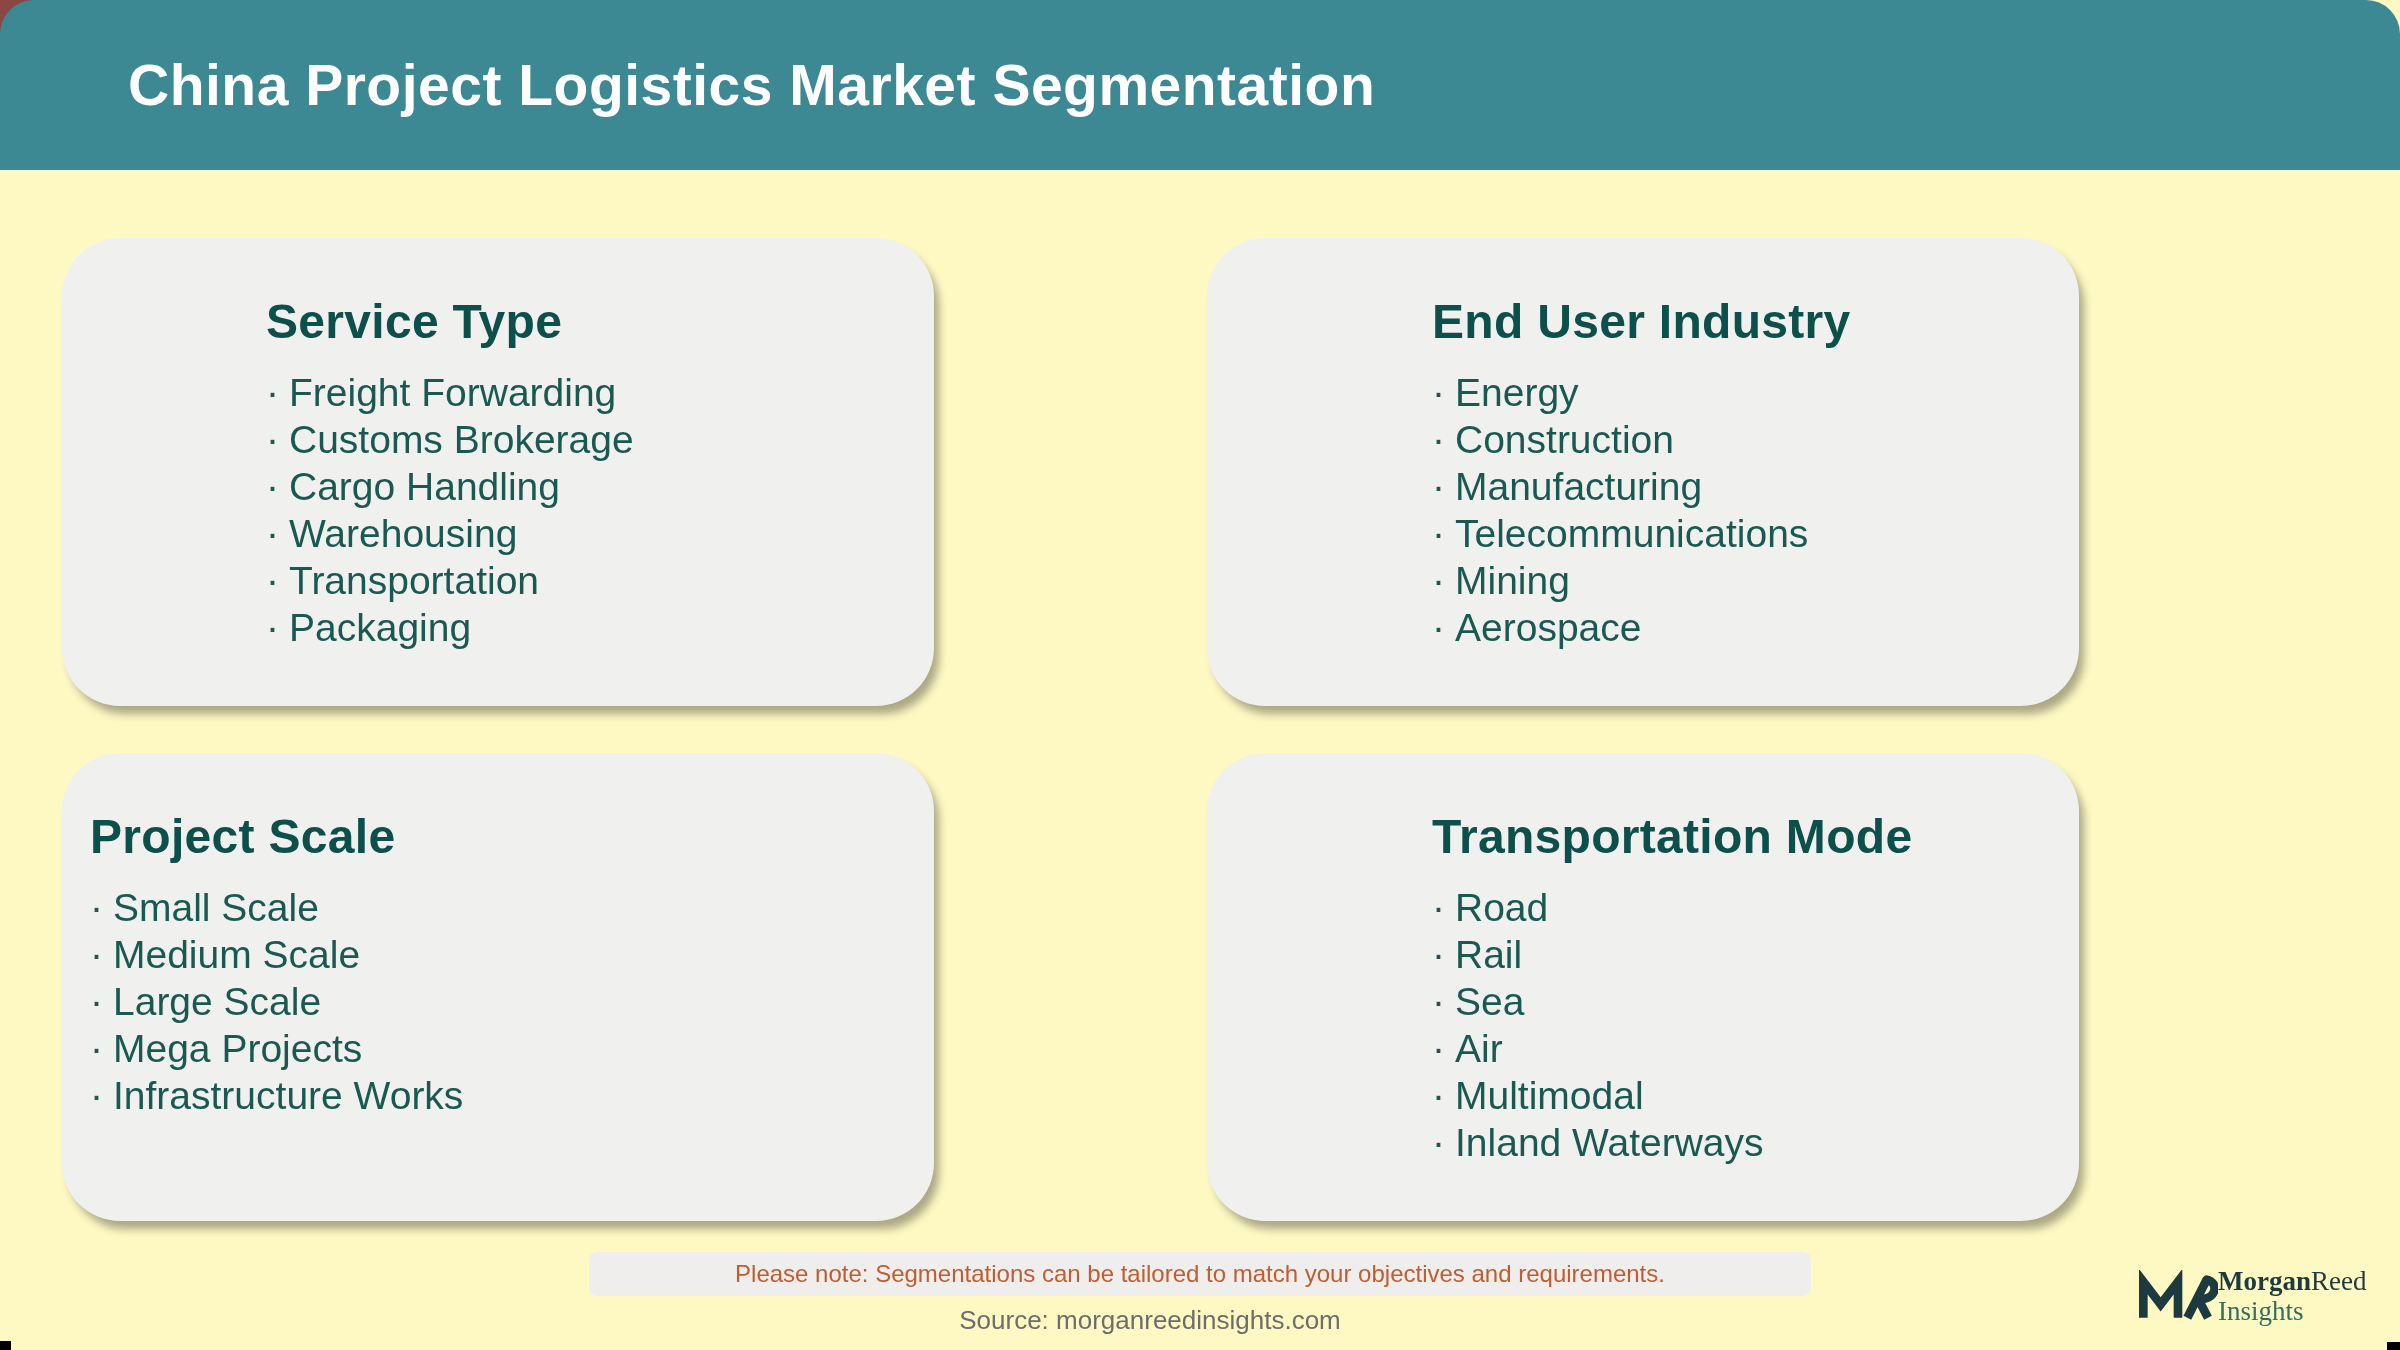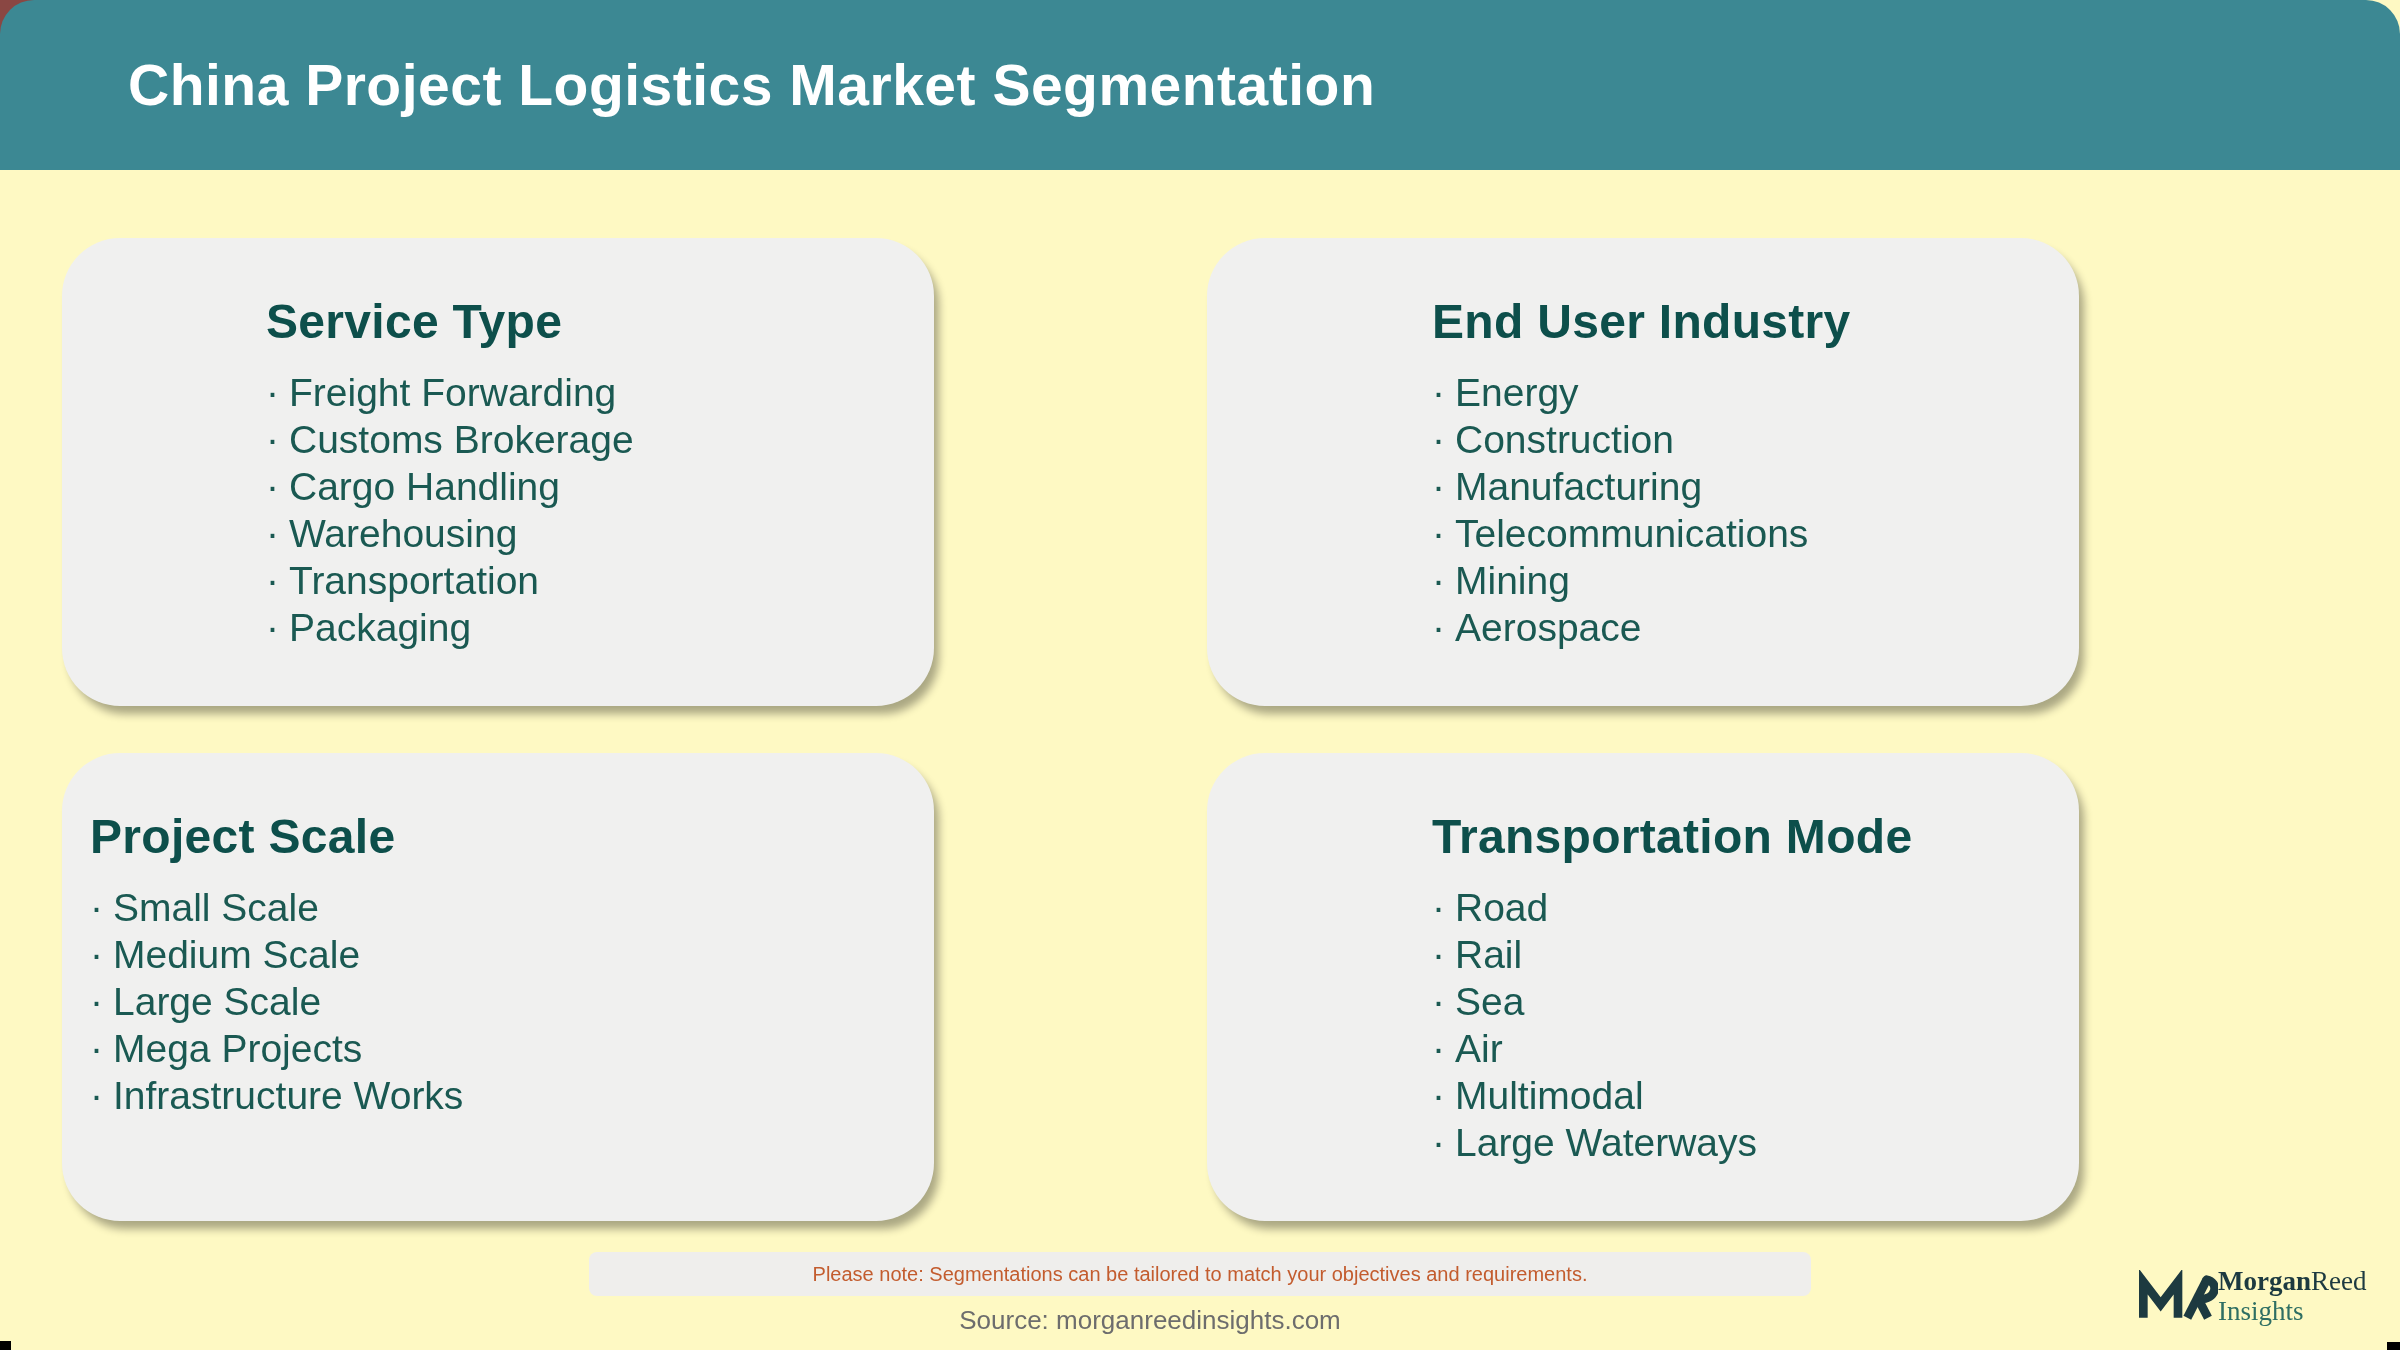--- a/index.html
+++ b/index.html
@@ -39,21 +39,21 @@
   .card ul{
     list-style:none;margin:20px 0 0 0;padding:0;
     font-size:39px;line-height:47px;color:var(--item-teal,#1a5952);
   }
   .card li{display:flex;align-items:baseline;white-space:nowrap;}
   .bullet{margin-right:10px;flex:none;}
   .note{
     position:absolute;left:589px;top:1252px;width:1222px;height:44px;z-index:2;
     background:var(--note-bg,#efeeec);border-radius:8px;
     display:flex;align-items:center;justify-content:center;
-    font-size:20px;color:var(--note-orange,#c35c2e);white-space:nowrap;
+    font-size:24px;color:var(--note-orange,#c35c2e);white-space:nowrap;
   }
   .source{
     position:absolute;left:0;top:1305px;width:2300px;text-align:center;z-index:2;
     font-size:26px;color:var(--source-gray,#6d6d6d);
   }
   .logo{
     position:absolute;left:2138px;top:1268px;z-index:2;
     display:flex;align-items:center;
   }
   .logo svg{width:80px;height:54px;flex:none;}
@@ -203,21 +203,21 @@
           <span>Air</span>
         </li>
 
         <li>
           <span class="bullet">·</span>
           <span>Multimodal</span>
         </li>
 
         <li>
           <span class="bullet">·</span>
-          <span>Large Waterways</span>
+          <span>Inland Waterways</span>
         </li>
       </ul>
   </section>
 
   <div class="note">
     <span>Please note: Segmentations can be tailored to match your objectives and requirements.</span>
   </div>
 
   <div class="source">Source: morganreedinsights.com</div>
 

